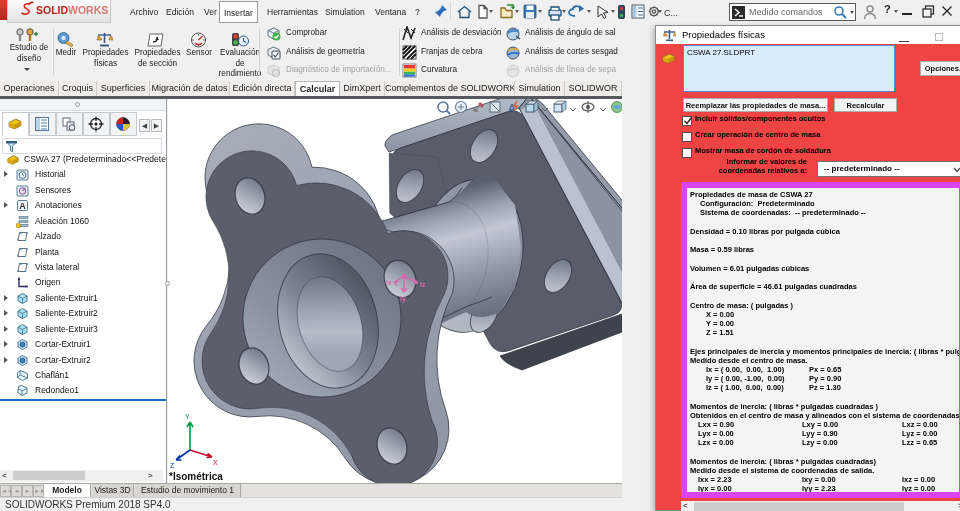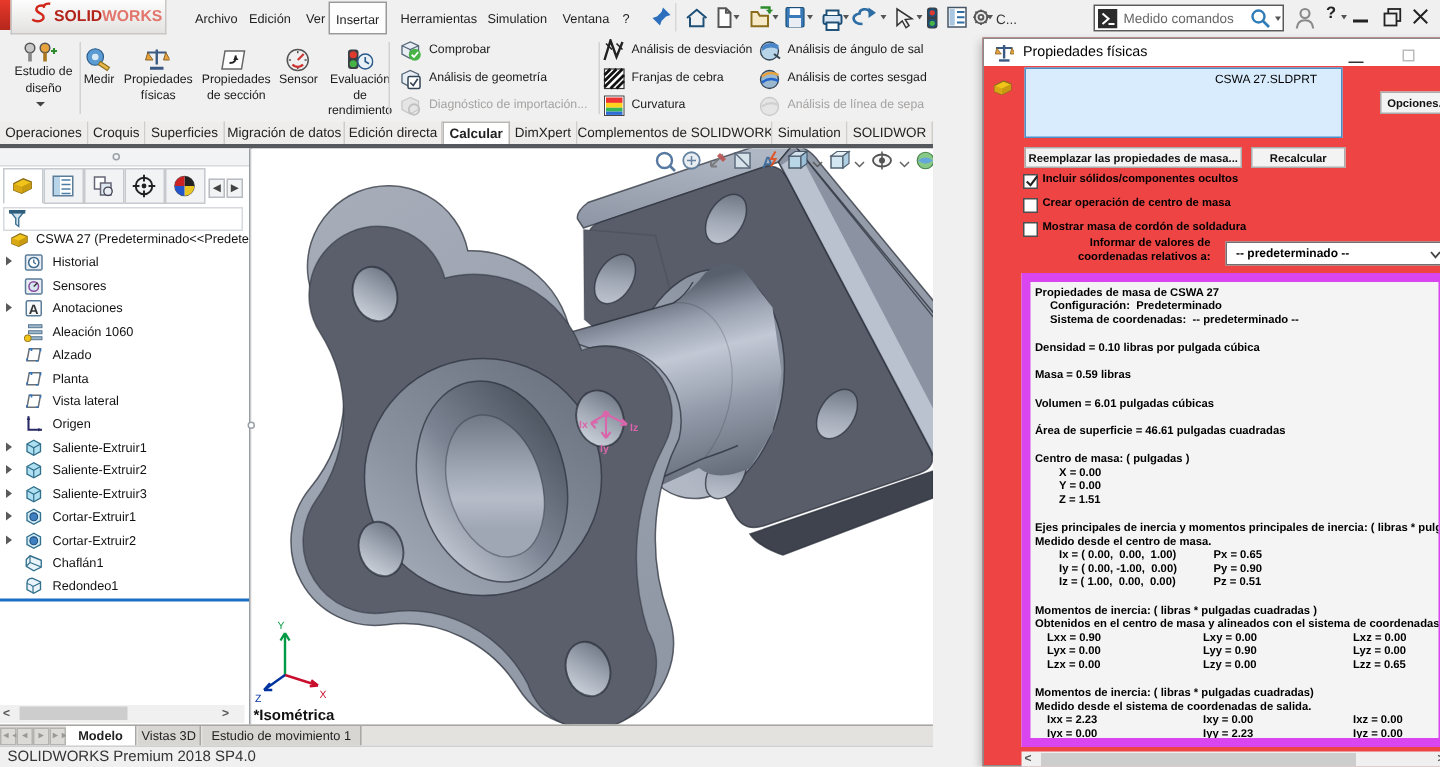--- a/index.html
+++ b/index.html
@@ -630,21 +630,21 @@
  <div class="abs" style="left:243px;top:8px;width:10px;height:8px;border-bottom:1.5px solid #333;"></div>
  <div class="abs" style="left:279px;top:7px;width:8px;height:8px;border:1px solid #bbb;"></div>
  <svg class="abs" style="left:312px;top:6px;" width="10" height="10" viewBox="0 0 10 10">
       <path d="M1 1 L9 9 M9 1 L1 9" stroke="#333" stroke-width="1.2"></path>
     </svg>
  <svg class="abs" style="left:5px;top:25px;" width="15" height="15" viewBox="0 0 15 15">
   <path d="M2 6 L8 3 L13 5 L13 9 L7 12 L2 10 Z" fill="#f0c419" stroke="#8a6d1a" stroke-width="0.8"></path>
   <path d="M2 6 L7 8 L7 12 L2 10 Z" fill="#d9a815"></path>
   <path d="M7 8 L13 5 L13 9 L7 12 Z" fill="#c79a10"></path>
  </svg>
- <div class="abs" style="left:27px;top:19px;width:212px;height:47px;background:#d9ecfe;border:1px solid #4a90c8;font-size:8px;color:#000;padding:2px 16px;text-align:right;">CSWA 27.SLDPRT</div>
+ <div class="abs" style="left:27px;top:19px;width:212px;height:47px;background:#d9ecfe;border:1px solid #4a90c8;font-size:8px;color:#000;padding:2px 3px;">CSWA 27.SLDPRT</div>
  <div class="dbtn" style="left:264px;top:35px;width:50px;height:15px;line-height:14px;">Opciones...</div>
  <div class="dbtn" style="left:27px;top:72px;width:145px;height:14px;line-height:13px;">Reemplazar las propiedades de masa...</div>
  <div class="dbtn" style="left:178px;top:72px;width:63px;height:14px;line-height:13px;">Recalcular</div>
  <div class="chk" style="left:26px;top:90px;"></div>
  <svg class="abs" style="left:27px;top:90px;" width="10" height="10" viewBox="0 0 10 10">
       <path d="M1.5 5 L4 7.5 L8.5 1.5" fill="none" stroke="#222" stroke-width="1.4"></path>
     </svg>
  <div class="dlab" style="left:39px;top:88px;">Incluir sólidos/componentes ocultos</div>
  <div class="chk" style="left:26px;top:106px;"></div>
  <div class="dlab" style="left:39px;top:104px;">Crear operación de centro de masa</div>
@@ -666,21 +666,21 @@
   <div class="ml" style="top:76px;">Volumen = 6.01 pulgadas cúbicas</div>
   <div class="ml" style="top:94px;">Área de superficie = 46.61 pulgadas cuadradas</div>
   <div class="ml" style="top:113px;">Centro de masa: ( pulgadas )</div>
   <div class="ml" style="top:122px;left:19px;">X = 0.00</div>
   <div class="ml" style="top:131px;left:19px;">Y = 0.00</div>
   <div class="ml" style="top:140px;left:19px;">Z = 1.51</div>
   <div class="ml" style="top:159px;">Ejes principales de inercia y momentos principales de inercia: ( libras * pulgadas cuadradas )</div>
   <div class="ml" style="top:168px;">Medido desde el centro de masa.</div>
   <div class="ml" style="top:177px;left:19px;">Ix = ( 0.00,  0.00,  1.00)<span class="abs" style="left:103px;text-align:right;">Px = 0.65</span></div>
   <div class="ml" style="top:186px;left:19px;">Iy = ( 0.00, -1.00,  0.00)<span class="abs" style="left:103px;">Py = 0.90</span></div>
-  <div class="ml" style="top:195px;left:19px;">Iz = ( 1.00,  0.00,  0.00)<span class="abs" style="left:103px;">Pz = 0.51</span></div>
+  <div class="ml" style="top:195px;left:19px;">Iz = ( 1.00,  0.00,  0.00)<span class="abs" style="left:103px;">Pz = 1.30</span></div>
   <div class="ml" style="top:223px;">Obtenidos en el centro de masa y alineados con el sistema de coordenadas</div>
   <div class="ml" style="top:214px;">Momentos de inercia: ( libras * pulgadas cuadradas )</div>
   <div class="ml" style="top:232px;left:11px;">Lxx = 0.90<span class="abs" style="left:104px;">Lxy = 0.00</span><span class="abs" style="left:204px;">Lxz = 0.00</span></div>
   <div class="ml" style="top:241px;left:11px;">Lyx = 0.00<span class="abs" style="left:104px;">Lyy = 0.90</span><span class="abs" style="left:204px;">Lyz = 0.00</span></div>
   <div class="ml" style="top:250px;left:11px;">Lzx = 0.00<span class="abs" style="left:104px;">Lzy = 0.00</span><span class="abs" style="left:204px;">Lzz = 0.65</span></div>
   <div class="ml" style="top:269px;">Momentos de inercia: ( libras * pulgadas cuadradas)</div>
   <div class="ml" style="top:278px;">Medido desde el sistema de coordenadas de salida.</div>
   <div class="ml" style="top:287px;left:11px;">Ixx = 2.23<span class="abs" style="left:104px;">Ixy = 0.00</span><span class="abs" style="left:204px;">Ixz = 0.00</span></div>
   <div class="ml" style="top:296px;left:11px;">Iyx = 0.00<span class="abs" style="left:104px;">Iyy = 2.23</span><span class="abs" style="left:204px;">Iyz = 0.00</span></div>
   <div class="ml" style="top:305px;left:11px;">Izx = 0.00<span class="abs" style="left:104px;">Izy = 0.00</span><span class="abs" style="left:204px;">Izz = 0.65</span></div>

